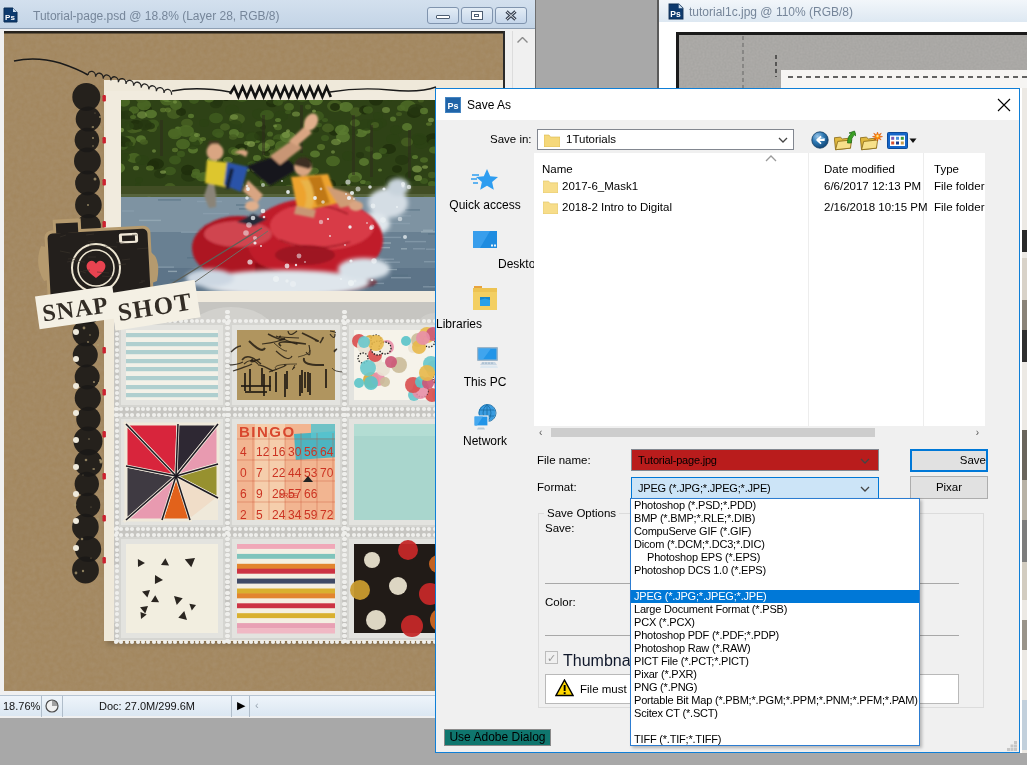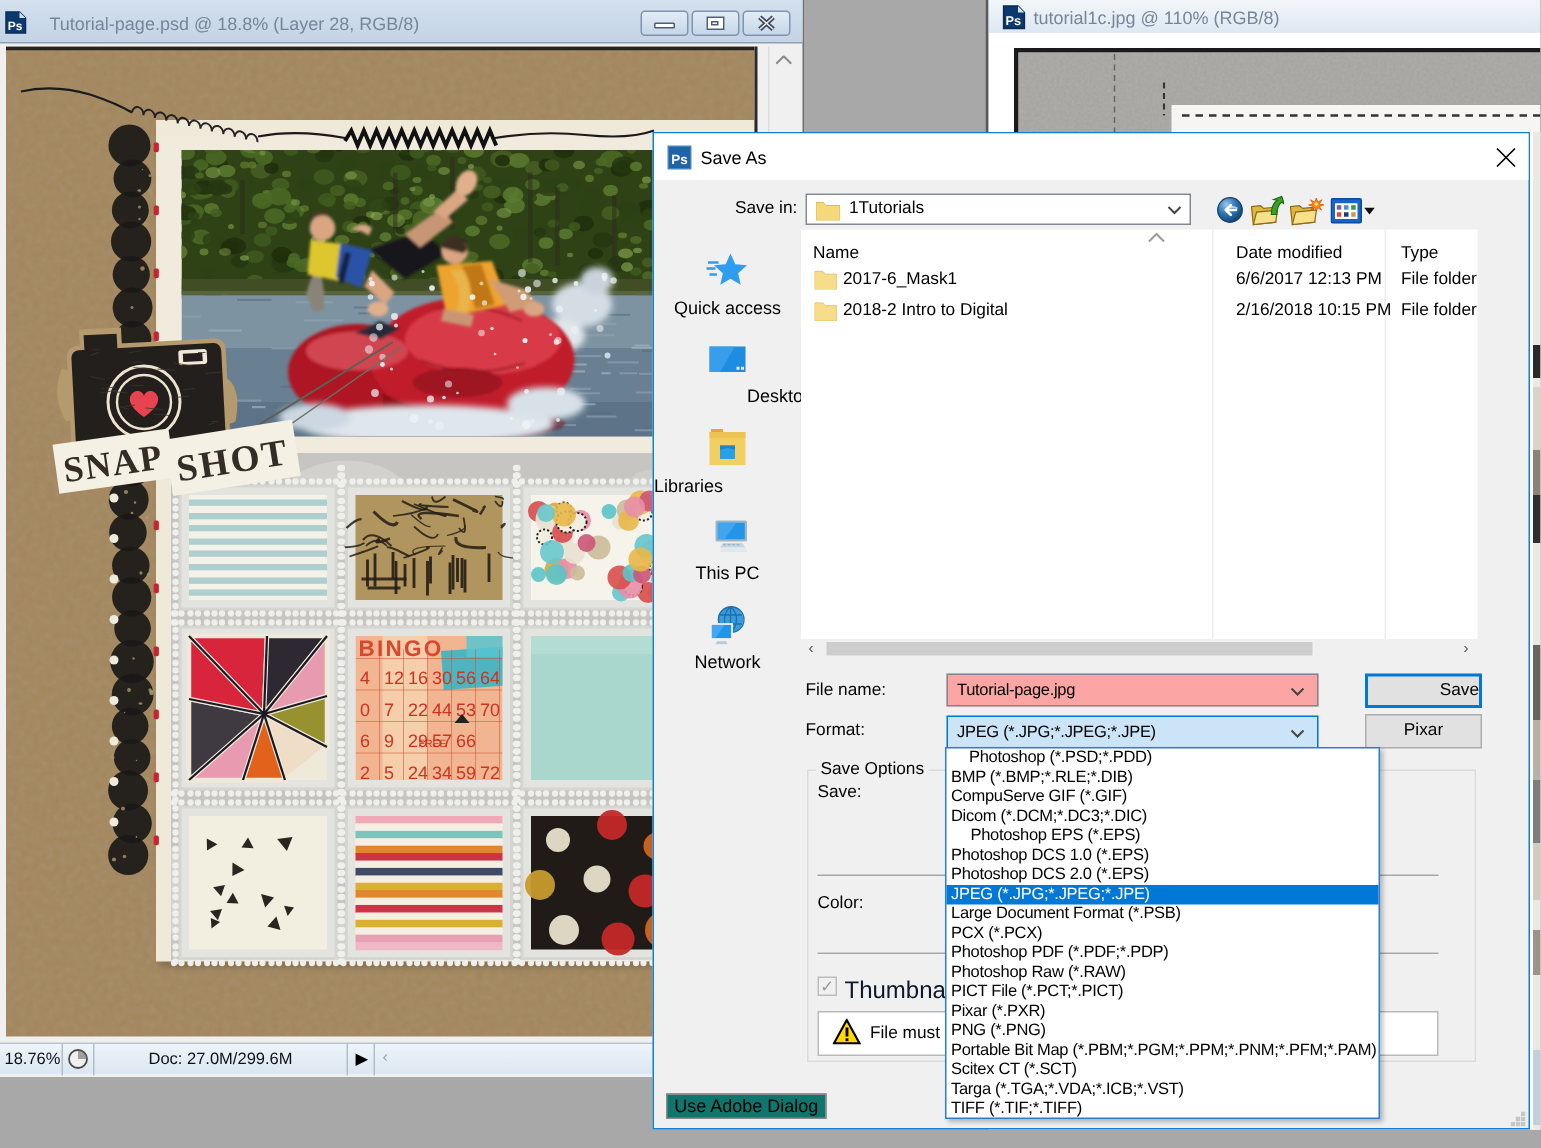--- a/index.html
+++ b/index.html
@@ -2105,21 +2105,21 @@
     <div class="abs" style="left:400px;top:48px;">File folder</div>
   </div>
 
   <div class="abs" style="left:101px;top:337px;width:444px;height:13px;background:#f0f0f0;">
     <div class="abs" style="left:2px;top:2px;color:#555;font-size:10px;line-height:9px;">‹</div>
     <div class="abs" style="left:14px;top:2px;width:324px;height:9px;background:#cdcdcd;"></div>
     <div class="abs" style="right:2px;top:2px;color:#555;font-size:10px;line-height:9px;">›</div>
   </div>
 
   <div class="abs" style="left:101px;top:365px;">File name:</div>
-  <div class="abs" style="left:195px;top:360px;width:248px;height:22px;background:#fca5a5;border:1px solid #828790;">
+  <div class="abs" style="left:195px;top:360px;width:248px;height:22px;background:#b91c1c;border:1px solid #828790;">
     <div class="abs" style="left:6px;top:4px;font-size:11px;letter-spacing:-0.2px;">Tutorial-page.jpg</div>
     <svg class="abs" style="left:228px;top:8px" width="10" height="7" viewBox="0 0 10 7">
         <path d="M1 1 L5 5 L9 1" fill="none" stroke="#444" stroke-width="1.3"></path>
       </svg>
   </div>
   <div class="abs" style="left:101px;top:392px;">Format:</div>
   <div class="abs" style="left:195px;top:388px;width:248px;height:22px;background:#cce4f7;border:1px solid #0078d7;">
     <div class="abs" style="left:6px;top:4px;font-size:11px;letter-spacing:-0.2px;">JPEG (*.JPG;*.JPEG;*.JPE)</div>
     <svg class="abs" style="left:228px;top:8px" width="10" height="7" viewBox="0 0 10 7">
         <path d="M1 1 L5 5 L9 1" fill="none" stroke="#444" stroke-width="1.3"></path>
@@ -2154,32 +2154,30 @@
         <rect x="3.5" y="3.5" width="3" height="3"></rect>
         <rect x="7" y="3.5" width="3" height="3"></rect>
         <rect x="0" y="7" width="3" height="3"></rect>
         <rect x="3.5" y="7" width="3" height="3"></rect>
         <rect x="7" y="7" width="3" height="3"></rect>
       </g>
     </svg>
 </div>
 
 <div class="abs" id="ddl" style="left:630px;top:498px;width:290px;height:248px;background:#fff;border:1px solid #2c7cd1;box-shadow:2px 2px 3px rgba(0,0,0,0.25);font-size:11px;letter-spacing:-0.2px;">
-<div style="position:absolute;left:0;top:0.0px;width:100%;height:13.0px;line-height:13.0px;padding-left:3px;white-space:nowrap;margin-left:12px;">Photoshop (*.PSD;*.PDD)</div>
+<div style="position:absolute;left:0;top:0.0px;width:100%;height:13.0px;line-height:13.0px;padding-left:3px;white-space:nowrap;">Photoshop (*.PSD;*.PDD)</div>
 <div style="position:absolute;left:0;top:13.0px;width:100%;height:13.0px;line-height:13.0px;padding-left:3px;white-space:nowrap;">BMP (*.BMP;*.RLE;*.DIB)</div>
 <div style="position:absolute;left:0;top:26.0px;width:100%;height:13.0px;line-height:13.0px;padding-left:3px;white-space:nowrap;">CompuServe GIF (*.GIF)</div>
 <div style="position:absolute;left:0;top:39.0px;width:100%;height:13.0px;line-height:13.0px;padding-left:3px;white-space:nowrap;">Dicom (*.DCM;*.DC3;*.DIC)</div>
 <div style="position:absolute;left:0;top:52.0px;width:100%;height:13.0px;line-height:13.0px;padding-left:16px;white-space:nowrap;">Photoshop EPS (*.EPS)</div>
 <div style="position:absolute;left:0;top:65.0px;width:100%;height:13.0px;line-height:13.0px;padding-left:3px;white-space:nowrap;">Photoshop DCS 1.0 (*.EPS)</div>
-<div style="position:absolute;left:0;top:78.0px;width:100%;height:13.0px;line-height:13.0px;padding-left:3px;white-space:nowrap;">Photoshop DCS 2.0 (*.EPS)</div>
 <div style="position:absolute;left:0;top:91.0px;width:100%;height:13.0px;line-height:13.0px;padding-left:3px;white-space:nowrap;background:#0078d7;color:#fff;">JPEG (*.JPG;*.JPEG;*.JPE)</div>
 <div style="position:absolute;left:0;top:104.0px;width:100%;height:13.0px;line-height:13.0px;padding-left:3px;white-space:nowrap;">Large Document Format (*.PSB)</div>
 <div style="position:absolute;left:0;top:117.0px;width:100%;height:13.0px;line-height:13.0px;padding-left:3px;white-space:nowrap;">PCX (*.PCX)</div>
 <div style="position:absolute;left:0;top:130.0px;width:100%;height:13.0px;line-height:13.0px;padding-left:3px;white-space:nowrap;">Photoshop PDF (*.PDF;*.PDP)</div>
 <div style="position:absolute;left:0;top:143.0px;width:100%;height:13.0px;line-height:13.0px;padding-left:3px;white-space:nowrap;">Photoshop Raw (*.RAW)</div>
 <div style="position:absolute;left:0;top:156.0px;width:100%;height:13.0px;line-height:13.0px;padding-left:3px;white-space:nowrap;">PICT File (*.PCT;*.PICT)</div>
 <div style="position:absolute;left:0;top:169.0px;width:100%;height:13.0px;line-height:13.0px;padding-left:3px;white-space:nowrap;">Pixar (*.PXR)</div>
 <div style="position:absolute;left:0;top:182.0px;width:100%;height:13.0px;line-height:13.0px;padding-left:3px;white-space:nowrap;">PNG (*.PNG)</div>
 <div style="position:absolute;left:0;top:195.0px;width:100%;height:13.0px;line-height:13.0px;padding-left:3px;white-space:nowrap;">Portable Bit Map (*.PBM;*.PGM;*.PPM;*.PNM;*.PFM;*.PAM)</div>
 <div style="position:absolute;left:0;top:208.0px;width:100%;height:13.0px;line-height:13.0px;padding-left:3px;white-space:nowrap;">Scitex CT (*.SCT)</div>
-<div style="position:absolute;left:0;top:221.0px;width:100%;height:13.0px;line-height:13.0px;padding-left:3px;white-space:nowrap;">Targa (*.TGA;*.VDA;*.ICB;*.VST)</div>
 <div style="position:absolute;left:0;top:234.0px;width:100%;height:13.0px;line-height:13.0px;padding-left:3px;white-space:nowrap;">TIFF (*.TIF;*.TIFF)</div>
 </div>
 
 </body></html>

